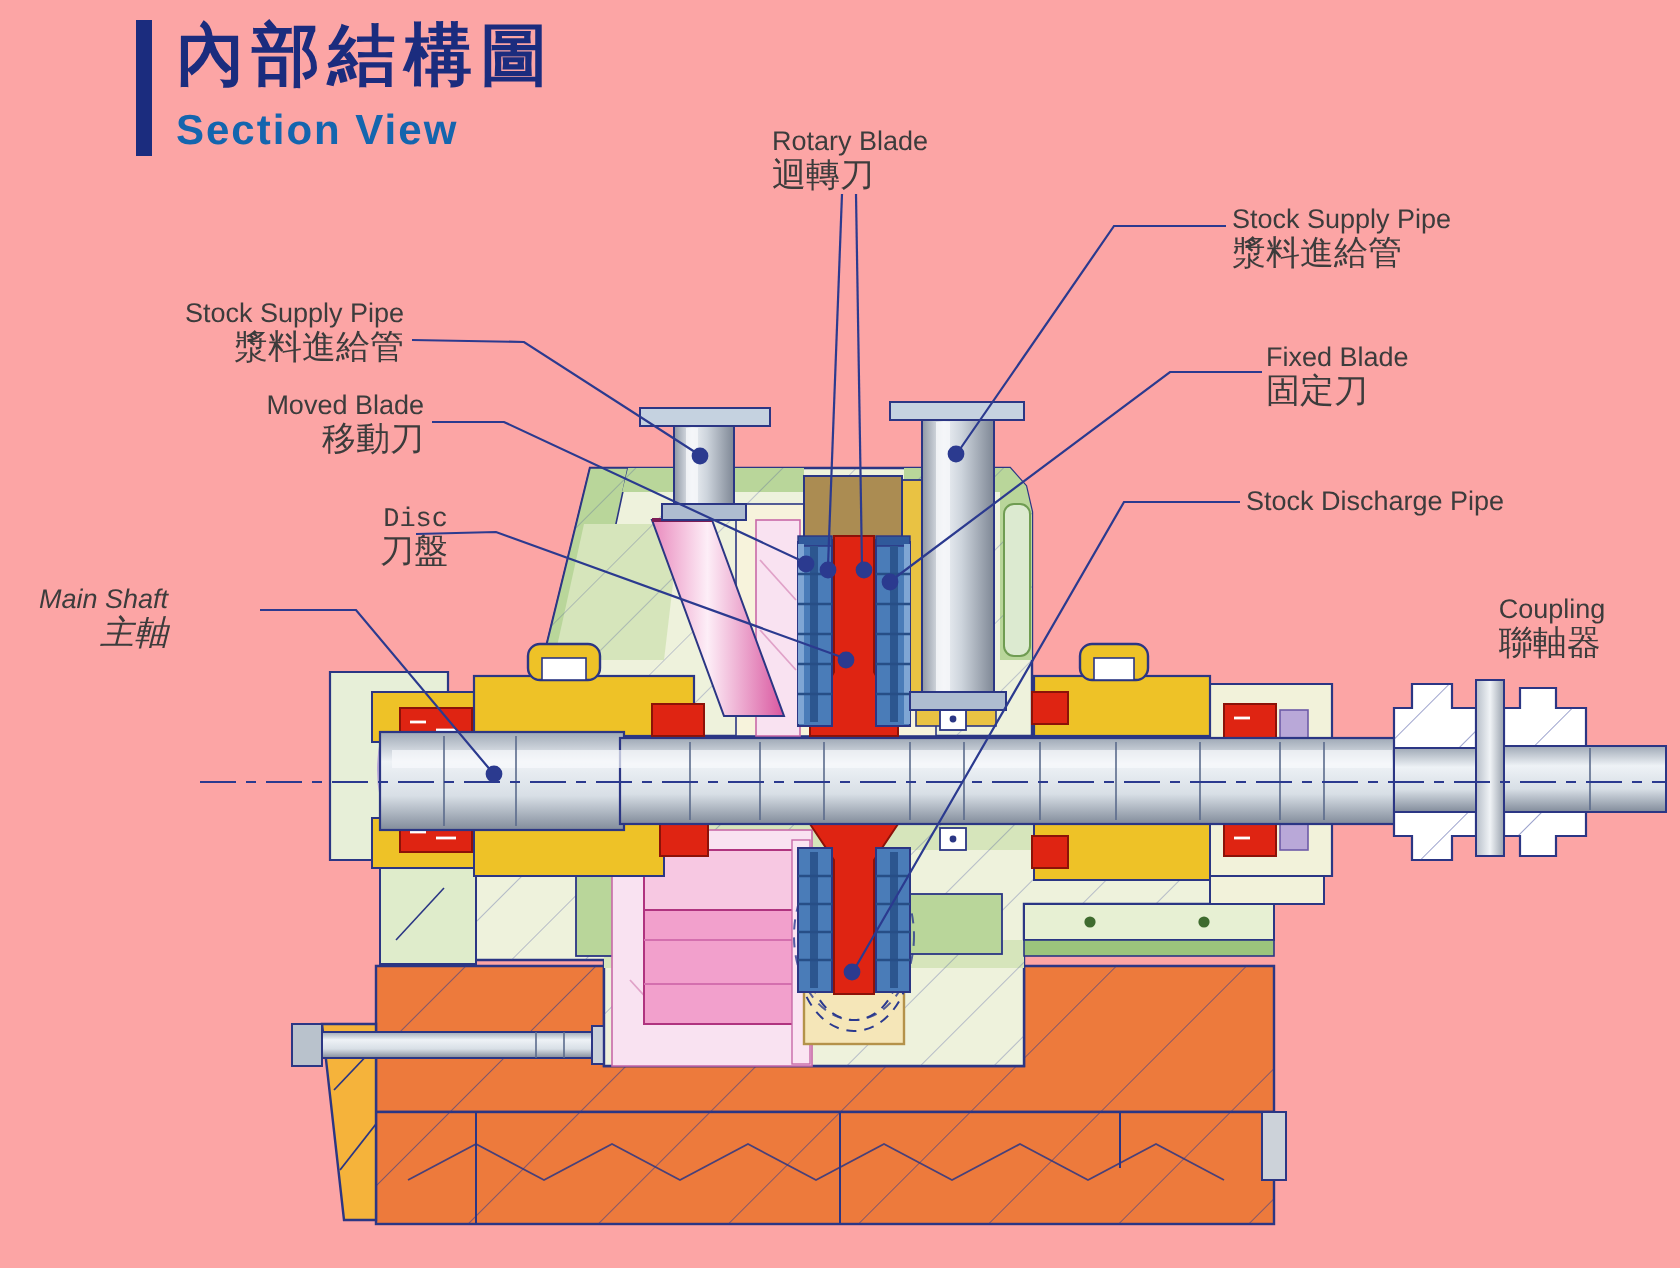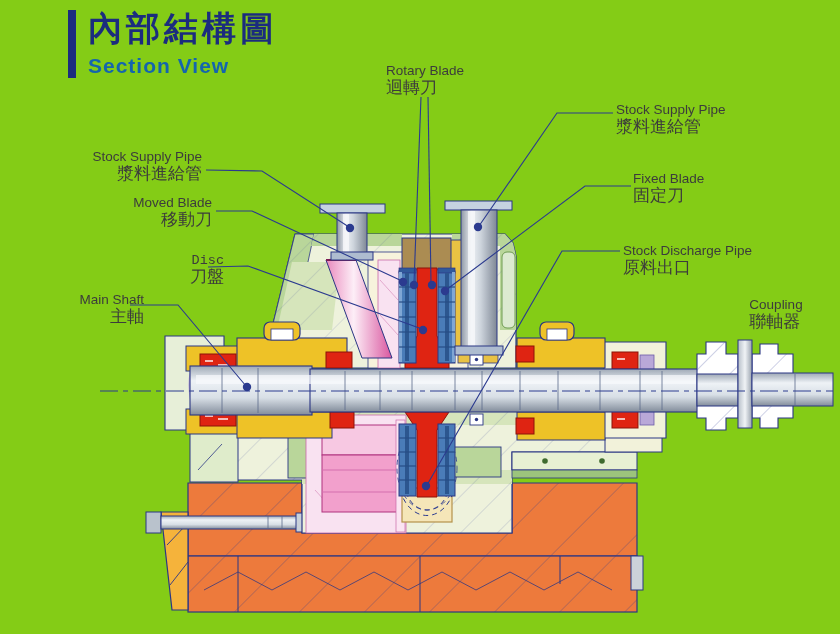--- a/index.html
+++ b/index.html
@@ -1,16 +1,16 @@
 <!DOCTYPE html>
 <html><head>
 <meta charset="utf-8">
 <style>
   html,body{margin:0;padding:0;background:#ffffff;}
-  .stage{position:relative;width:840px;height:634px;background:#84cc16;overflow:hidden;
+  .stage{position:relative;width:840px;height:634px;background:#fca5a5;overflow:hidden;
          font-family:"Liberation Sans","DejaVu Sans",sans-serif;}
   .titleblock{position:absolute;left:68px;top:10px;display:flex;}
   .accentbar{width:8px;height:68px;background:#1b2c7e;margin-right:12px;}
   .t-zh{font-family:"Liberation Serif","DejaVu Serif",serif;font-weight:bold;
         font-size:34px;line-height:38px;color:#1b2c7e;letter-spacing:4px;}
   .t-en{font-size:21px;font-weight:bold;color:#1465ae;letter-spacing:1px;margin-top:6px;}
   svg{position:absolute;left:0;top:0;}
   .lbl{position:absolute;color:#3c3c3c;font-size:13.5px;line-height:17px;white-space:nowrap;}
   .lbl .zh{font-size:17px;}
   .lbl.right-al{text-align:right;}
@@ -322,24 +322,23 @@
     <div class="zh">移動刀</div>
   </div>
 
   <div class="lbl right-al" style="right:616px;top:252px;font-family:Liberation Mono, monospace;">
     <div class="en">Disc</div>
     <div class="zh">刀盤</div>
   </div>
 
   <div class="lbl" style="left:623px;top:242px;">
     <div class="en">Stock Discharge Pipe</div>
-    <div class="zh">原料出口</div>
-  </div>
-
-  <div class="lbl right-al" style="right:696px;top:291px;">
+  </div>
+
+  <div class="lbl right-al" style="right:756px;top:291px;font-style:italic;">
     <div class="en">Main Shaft</div>
     <div class="zh">主軸</div>
   </div>
 
   <div class="lbl center-al" style="left:776px;top:296px;">
     <div class="en">Coupling</div>
     <div class="zh">聯軸器</div>
   </div>
 
 </div>

